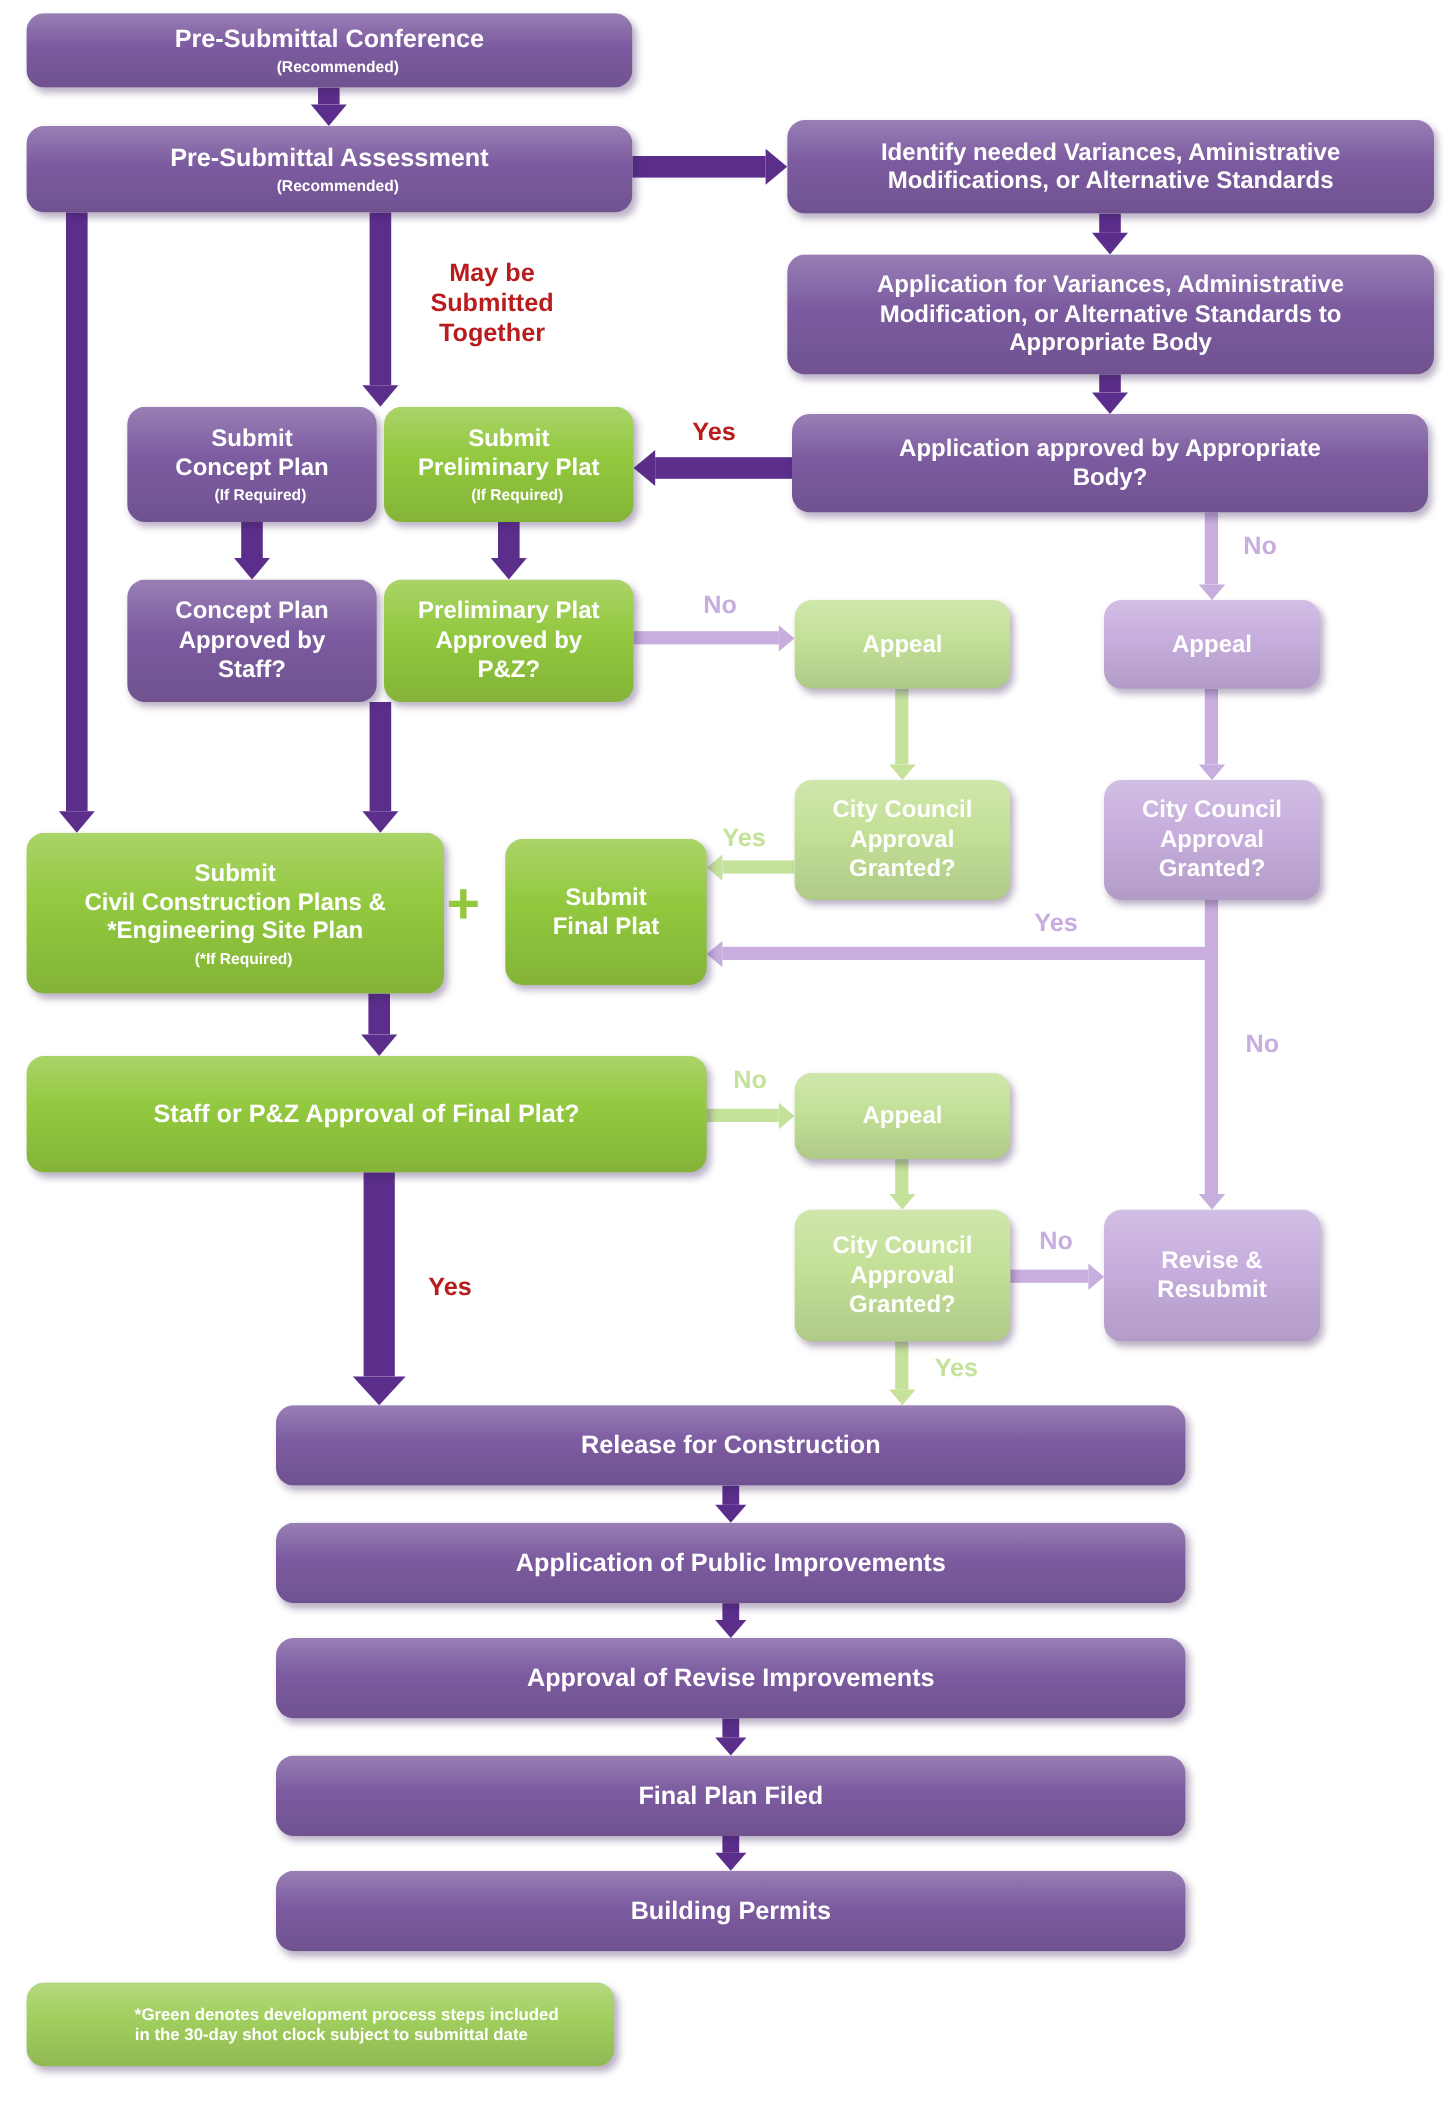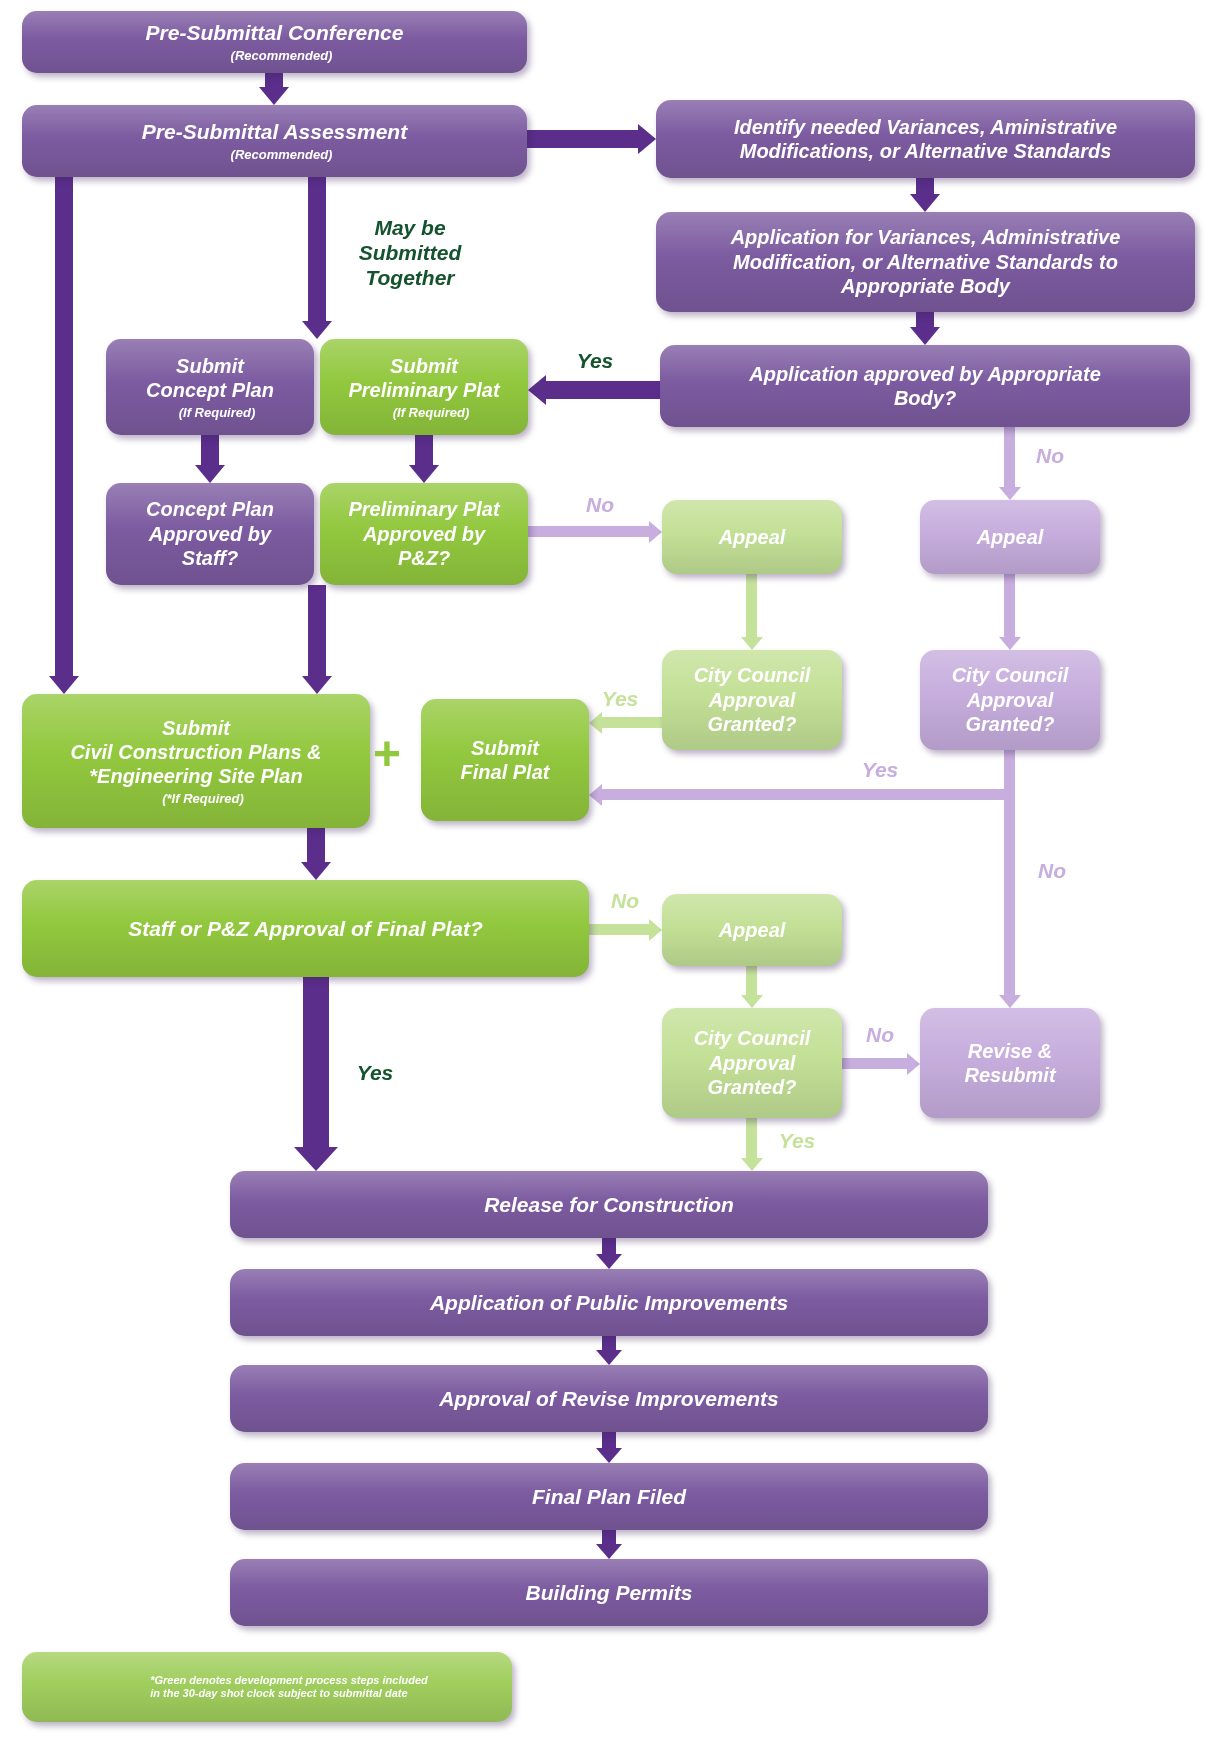--- a/index.html
+++ b/index.html
@@ -1,18 +1,18 @@
 <!DOCTYPE html>
 <html><head>
 <meta charset="utf-8">
 <style>
   html,body { margin:0; padding:0; background:#ffffff; }
   .canvas {
     position:relative; width:1212px; height:1754px; background:#ffffff;
-    font-family:"Liberation Sans", sans-serif; font-weight:bold; overflow:hidden;font-style:italic;
+    font-family:"Liberation Sans", sans-serif; font-weight:bold; overflow:hidden;
   }
 
   
   .node {
     position:absolute; box-sizing:border-box; border-radius:15px;
     color:#ffffff; text-align:center;
     display:flex; flex-direction:column; align-items:center; justify-content:center;
     padding:6px 12px;
     box-shadow:3px 4px 6px rgba(60,35,90,0.35);
     background-image:linear-gradient(180deg, rgba(255,255,255,0.22), rgba(255,255,255,0) 45%, rgba(0,0,0,0.10));
@@ -57,26 +57,26 @@
   .ah.thin { height:11px; }
   .ah.thin.r::after  { margin-top:-11px; border-width:11px 0 11px 13px; }
   .ah.thin.l::before { margin-top:-11px; border-width:11px 13px 11px 0; }
 
   .c-dp { --c:#5b2e8c; }
   .c-lp { --c:#c7aede; }
   .c-lg { --c:#c5e29b; }
 
   
   .lbl { position:absolute; font-size:21px; text-align:center; white-space:pre-line; z-index:3; line-height:1.2; }
-  .lbl.dp { color:#14532d; }
+  .lbl.dp { color:#b91c1c; }
   .lbl.lp { color:#c7aede; }
   .lbl.lg { color:#c5e29b; }
   .plus { position:absolute; color:#92c83e; font-size:48px; z-index:3; }
 
-  .note .nl { font-size:11px; text-align:left;margin-left:44px; }
+  .note .nl { font-size:14px; text-align:left;margin-left:44px; }
 </style>
 </head>
 <body>
 
 <div class="canvas">
 
   <div class="av c-dp" style="left:265px;top:73px;height:14px"></div>
   <div class="ah r c-dp" style="left:527px;top:130px;width:111px"></div>
   <div class="av c-dp" style="left:916px;top:178px;height:16px"></div>
   <div class="av c-dp" style="left:916px;top:312px;height:15px"></div>

